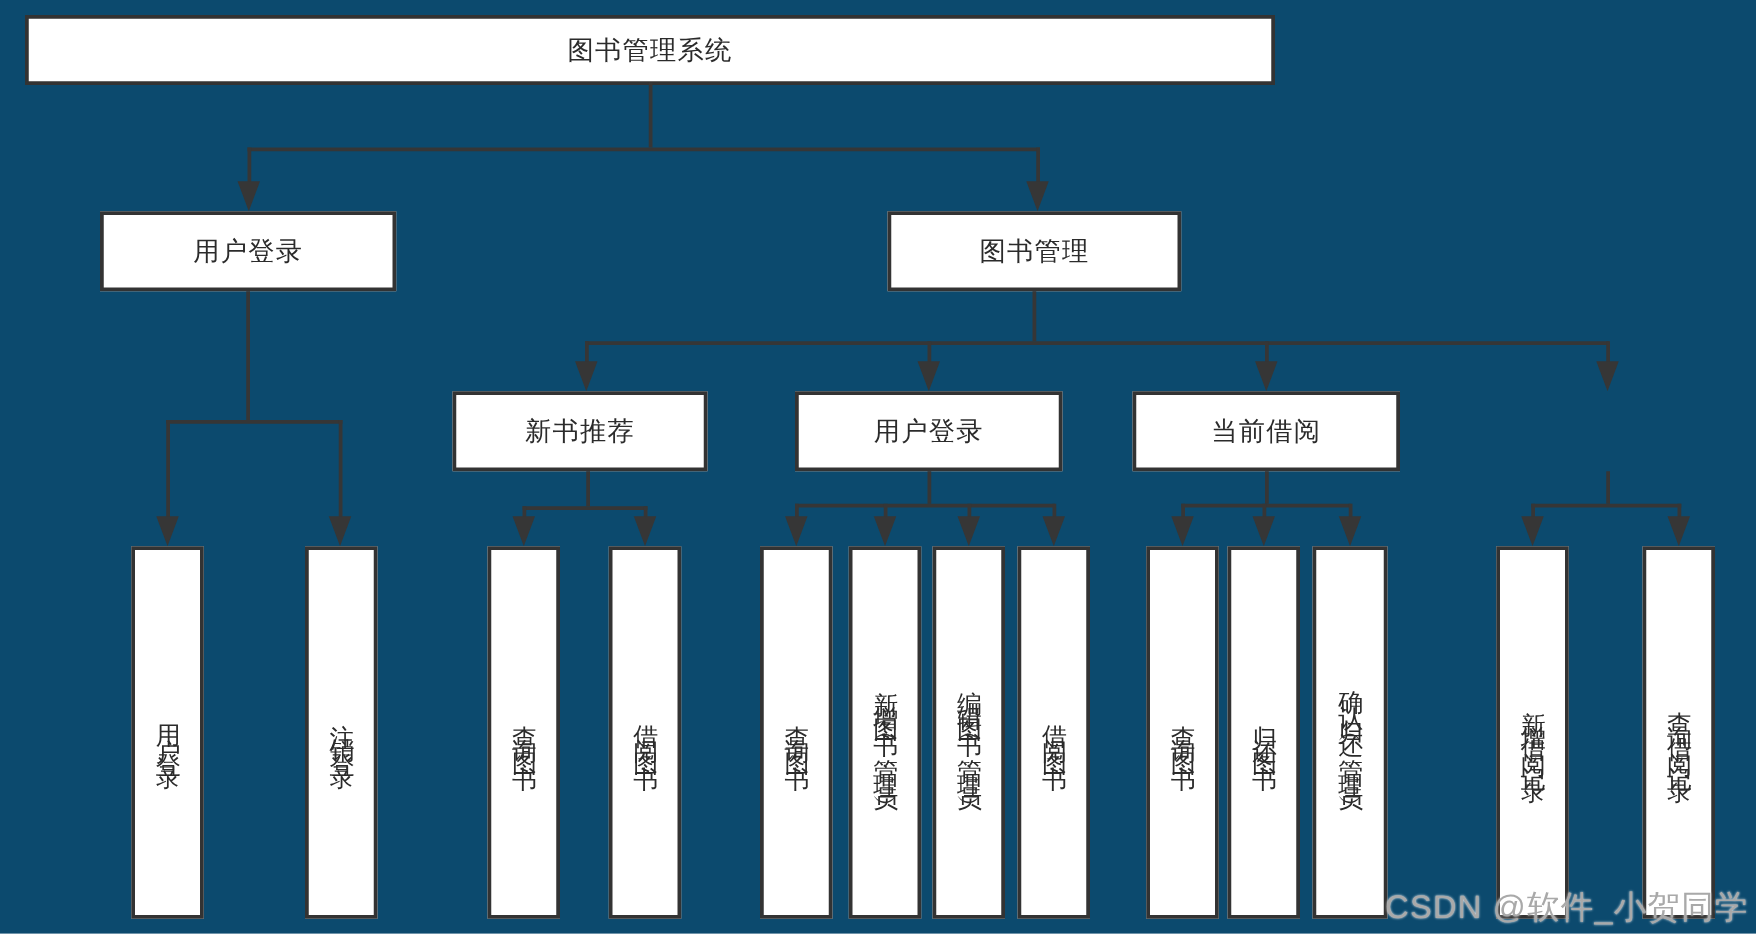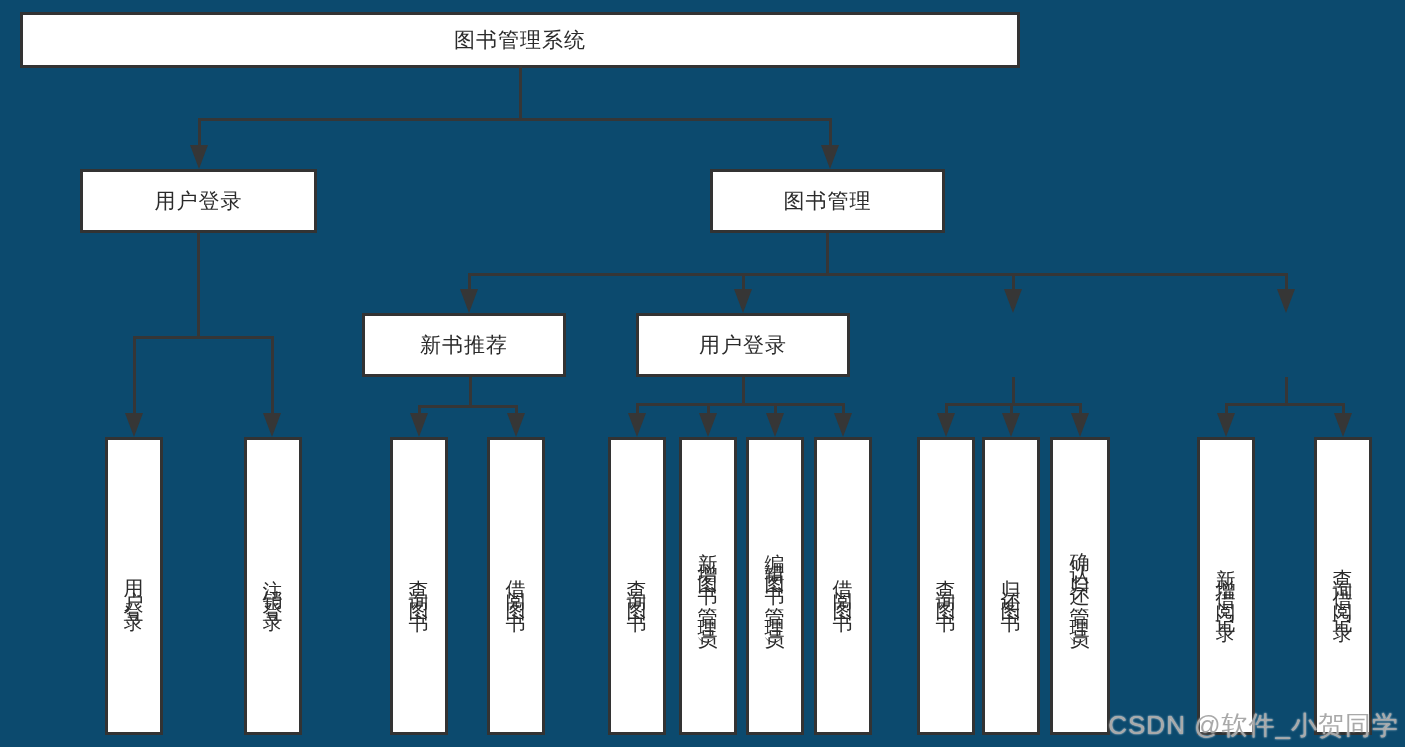--- a/index.html
+++ b/index.html
@@ -80,20 +80,23 @@
     <div class="arrow" style="left:1004px; top:289px;"></div>
     <div class="vline" style="left:1285px; top:273px; height:22px;"></div>
     <div class="arrow" style="left:1277px; top:289px;"></div>
   </div>
 
   <div class="box hbox" style="left:362px;  top:313px; width:204px;">
     <span>新书推荐</span>
   </div>
   <div class="box hbox" style="left:636px;  top:313px; width:214px;">
     <span>用户登录</span>
+  </div>
+  <div class="box hbox" style="left:906px;  top:313px; width:214px;">
+    <span>当前借阅</span>
   </div>
 
   <div>
     <div class="vline" style="left:469px; top:377px; height:28px;"></div>
     <div class="hline" style="left:418px; top:405px; width:100px;"></div>
     <div class="vline" style="left:418px; top:405px; height:10px;"></div>
     <div class="arrow" style="left:410px; top:413px;"></div>
     <div class="vline" style="left:515px; top:405px; height:10px;"></div>
     <div class="arrow" style="left:507px; top:413px;"></div>
   </div>

